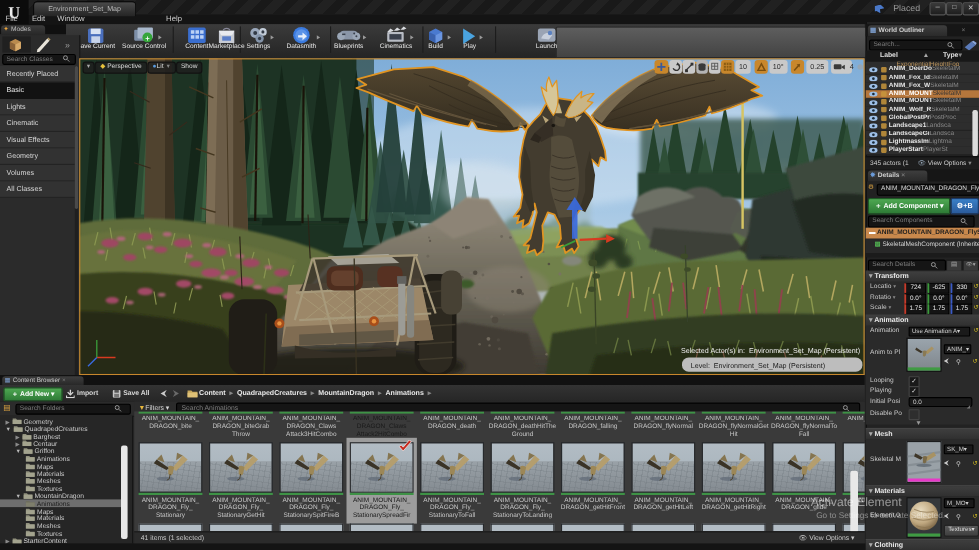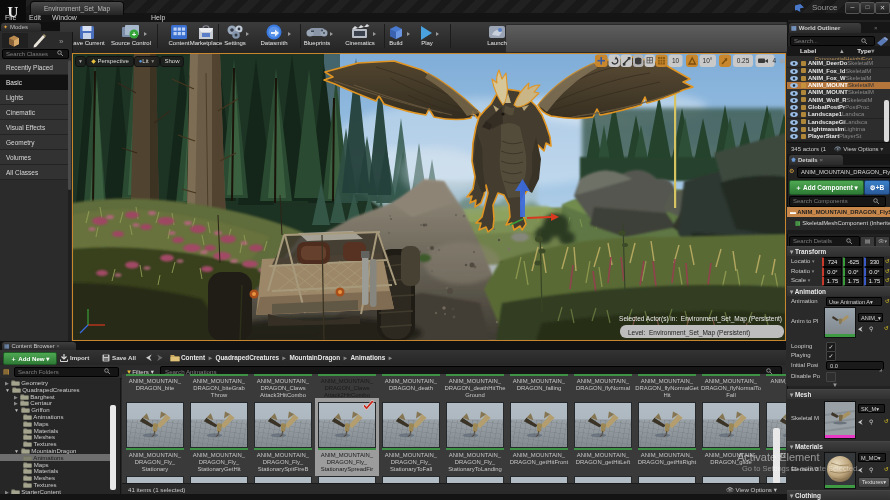--- a/index.html
+++ b/index.html
@@ -15,21 +15,21 @@
 <div class="a" style="left:0;top:0;width:26px;height:22px;background:#0b0b0b;"></div>
 <svg class="a" style="left:3px;top:2px;" width="20" height="18" viewBox="0 0 20 18">
       <text x="10" y="14.5" font-size="15" font-weight="bold" fill="#ededed" text-anchor="middle" font-family="Liberation Serif">U</text>
     </svg>
 <div class="a" style="left:30px;top:1px;width:92px;height:13px;background:linear-gradient(#4a4a4a,#242424);border:1px solid #0a0a0a;border-bottom:none;border-radius:4px 4px 0 0;color:#b8b8b8;font-size:6.5px;line-height:13px;text-align:center;">Environment_Set_Map</div>
 <div class="a tx" style="left:5px;top:14px;font-size:7px;">File</div>
 <div class="a tx" style="left:29px;top:14px;font-size:7px;">Edit</div>
 <div class="a tx" style="left:52px;top:14px;font-size:7px;">Window</div>
 <div class="a tx" style="left:151px;top:14px;font-size:7px;">Help</div>
 <div class="a" style="left:795px;top:4px;width:9px;height:8px;background:#4a78c8;clip-path:polygon(0 20%,60% 0,100% 45%,55% 55%,60% 100%,20% 75%,0 80%);"></div>
-<div class="a" style="left:812px;top:3px;color:#9a9a9a;font-size:8px;">Source</div>
+<div class="a" style="left:812px;top:3px;color:#9a9a9a;font-size:8px;">Placed</div>
 <div class="a" style="left:845px;top:2px;width:13px;height:10px;background:linear-gradient(#3a3a3a,#1e1e1e);border:1px solid #555;border-radius:2px;color:#ccc;font-size:7px;line-height:8px;text-align:center;">–</div>
 <div class="a" style="left:860px;top:2px;width:13px;height:10px;background:linear-gradient(#3a3a3a,#1e1e1e);border:1px solid #555;border-radius:2px;color:#ccc;font-size:6px;line-height:9px;text-align:center;">□</div>
 <div class="a" style="left:875px;top:2px;width:13px;height:10px;background:linear-gradient(#3a3a3a,#1e1e1e);border:1px solid #555;border-radius:2px;color:#ccc;font-size:6.5px;line-height:9px;text-align:center;">✕</div>
 
 <div class="a" style="left:60px;top:22px;width:726px;height:31px;background:linear-gradient(#3b3b3b,#242424);border-bottom:1px solid #151515;"></div>
 <div class="a" style="left:505px;top:24px;width:281px;height:27px;background:linear-gradient(#5e5e5e,#434343);border:1px solid #2a2a2a;border-radius:2px;"></div>
 
 <svg class="a" style="left:60px;top:22px;" width="450" height="30" viewBox="0 0 450 30">
 
   <g transform="translate(27,4)">

